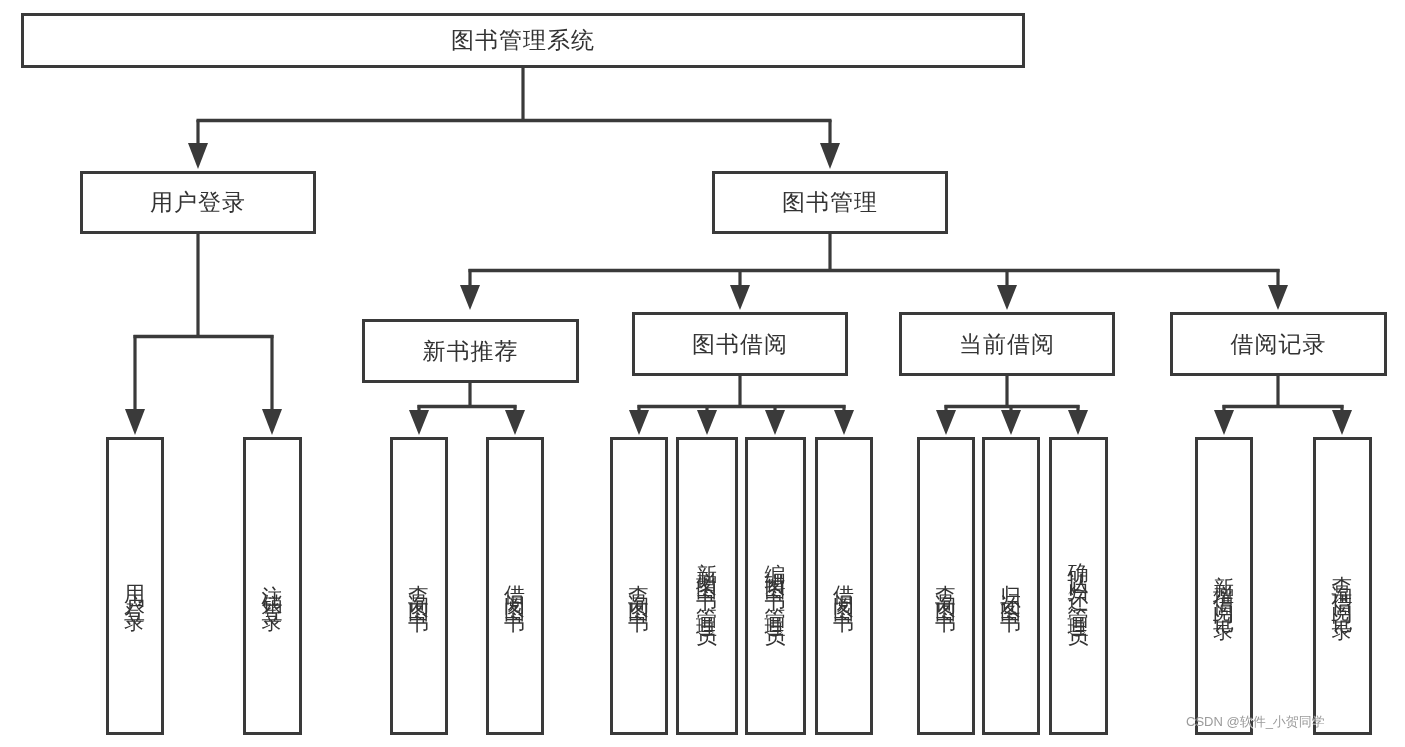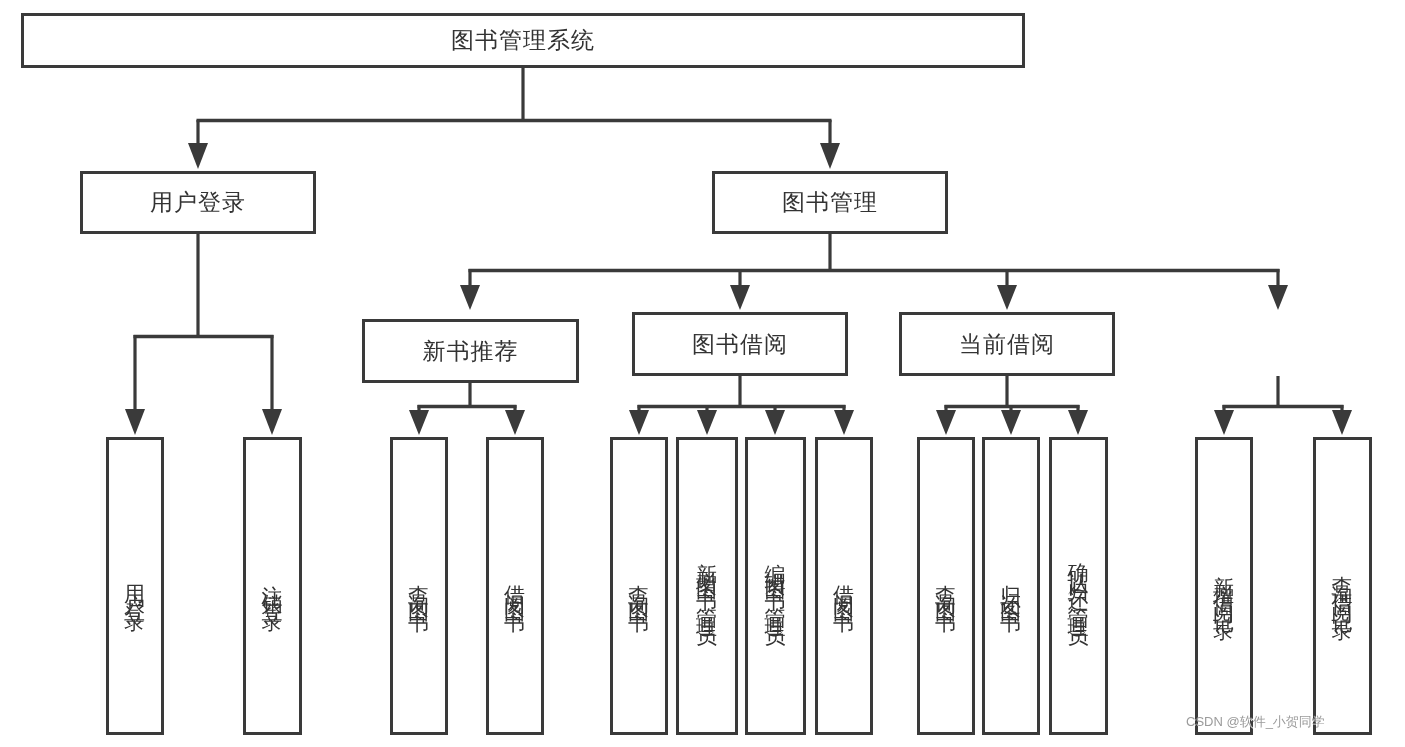--- a/index.html
+++ b/index.html
@@ -111,20 +111,23 @@
 
   <div class="node hbox" style="left:362px; top:319px; width:217px; height:64px;">
     <span>新书推荐</span>
   </div>
   <div class="node hbox" style="left:632px; top:312px; width:216px; height:64px;">
     <span>图书借阅</span>
   </div>
   <div class="node hbox" style="left:899px; top:312px; width:216px; height:64px;">
     <span>当前借阅</span>
   </div>
+  <div class="node hbox" style="left:1170px; top:312px; width:217px; height:64px;">
+    <span>借阅记录</span>
+  </div>
 
   <div class="node vbox" style="left:106px; top:437px; width:58px; height:298px;">
     <span class="vtext">用户登录</span>
   </div>
   <div class="node vbox" style="left:243px; top:437px; width:59px; height:298px;">
     <span class="vtext">注销登录</span>
   </div>
 
   <div class="node vbox" style="left:390px; top:437px; width:58px; height:298px;">
     <span class="vtext">查询图书</span>

